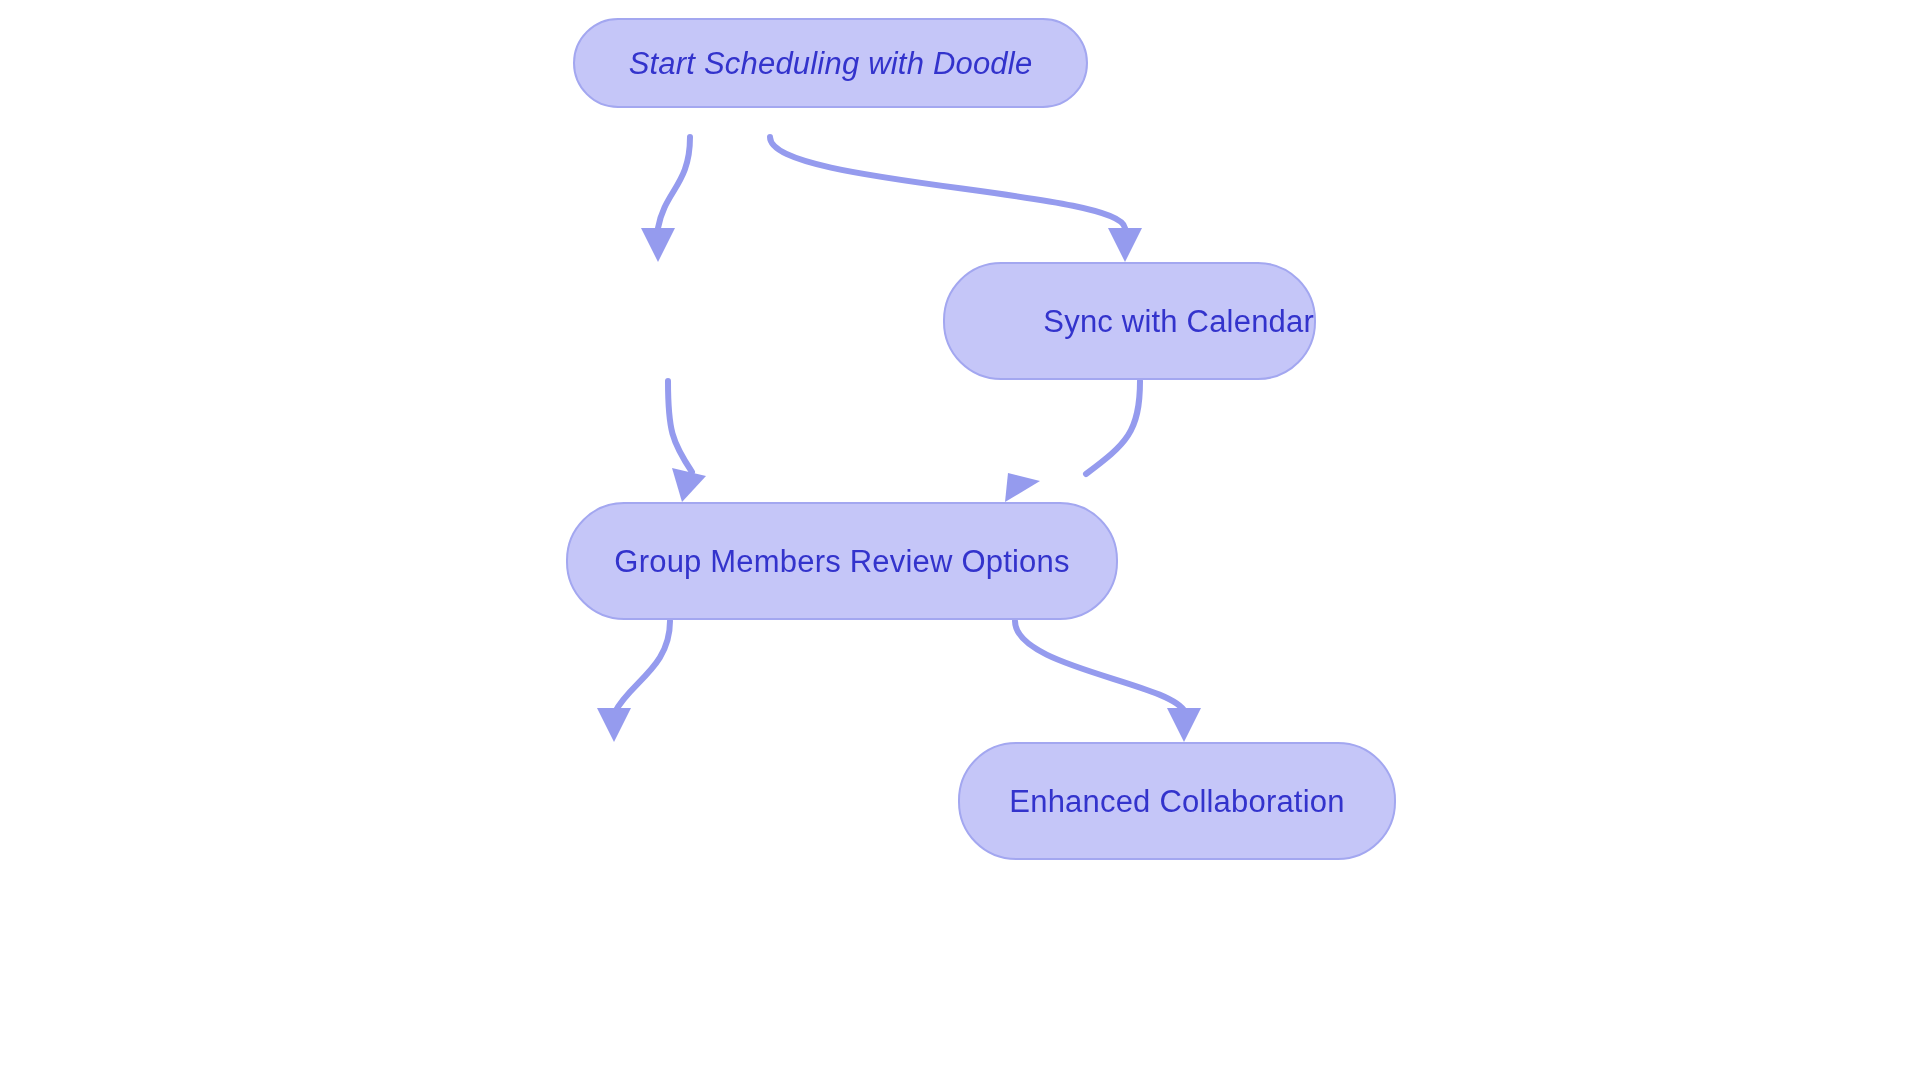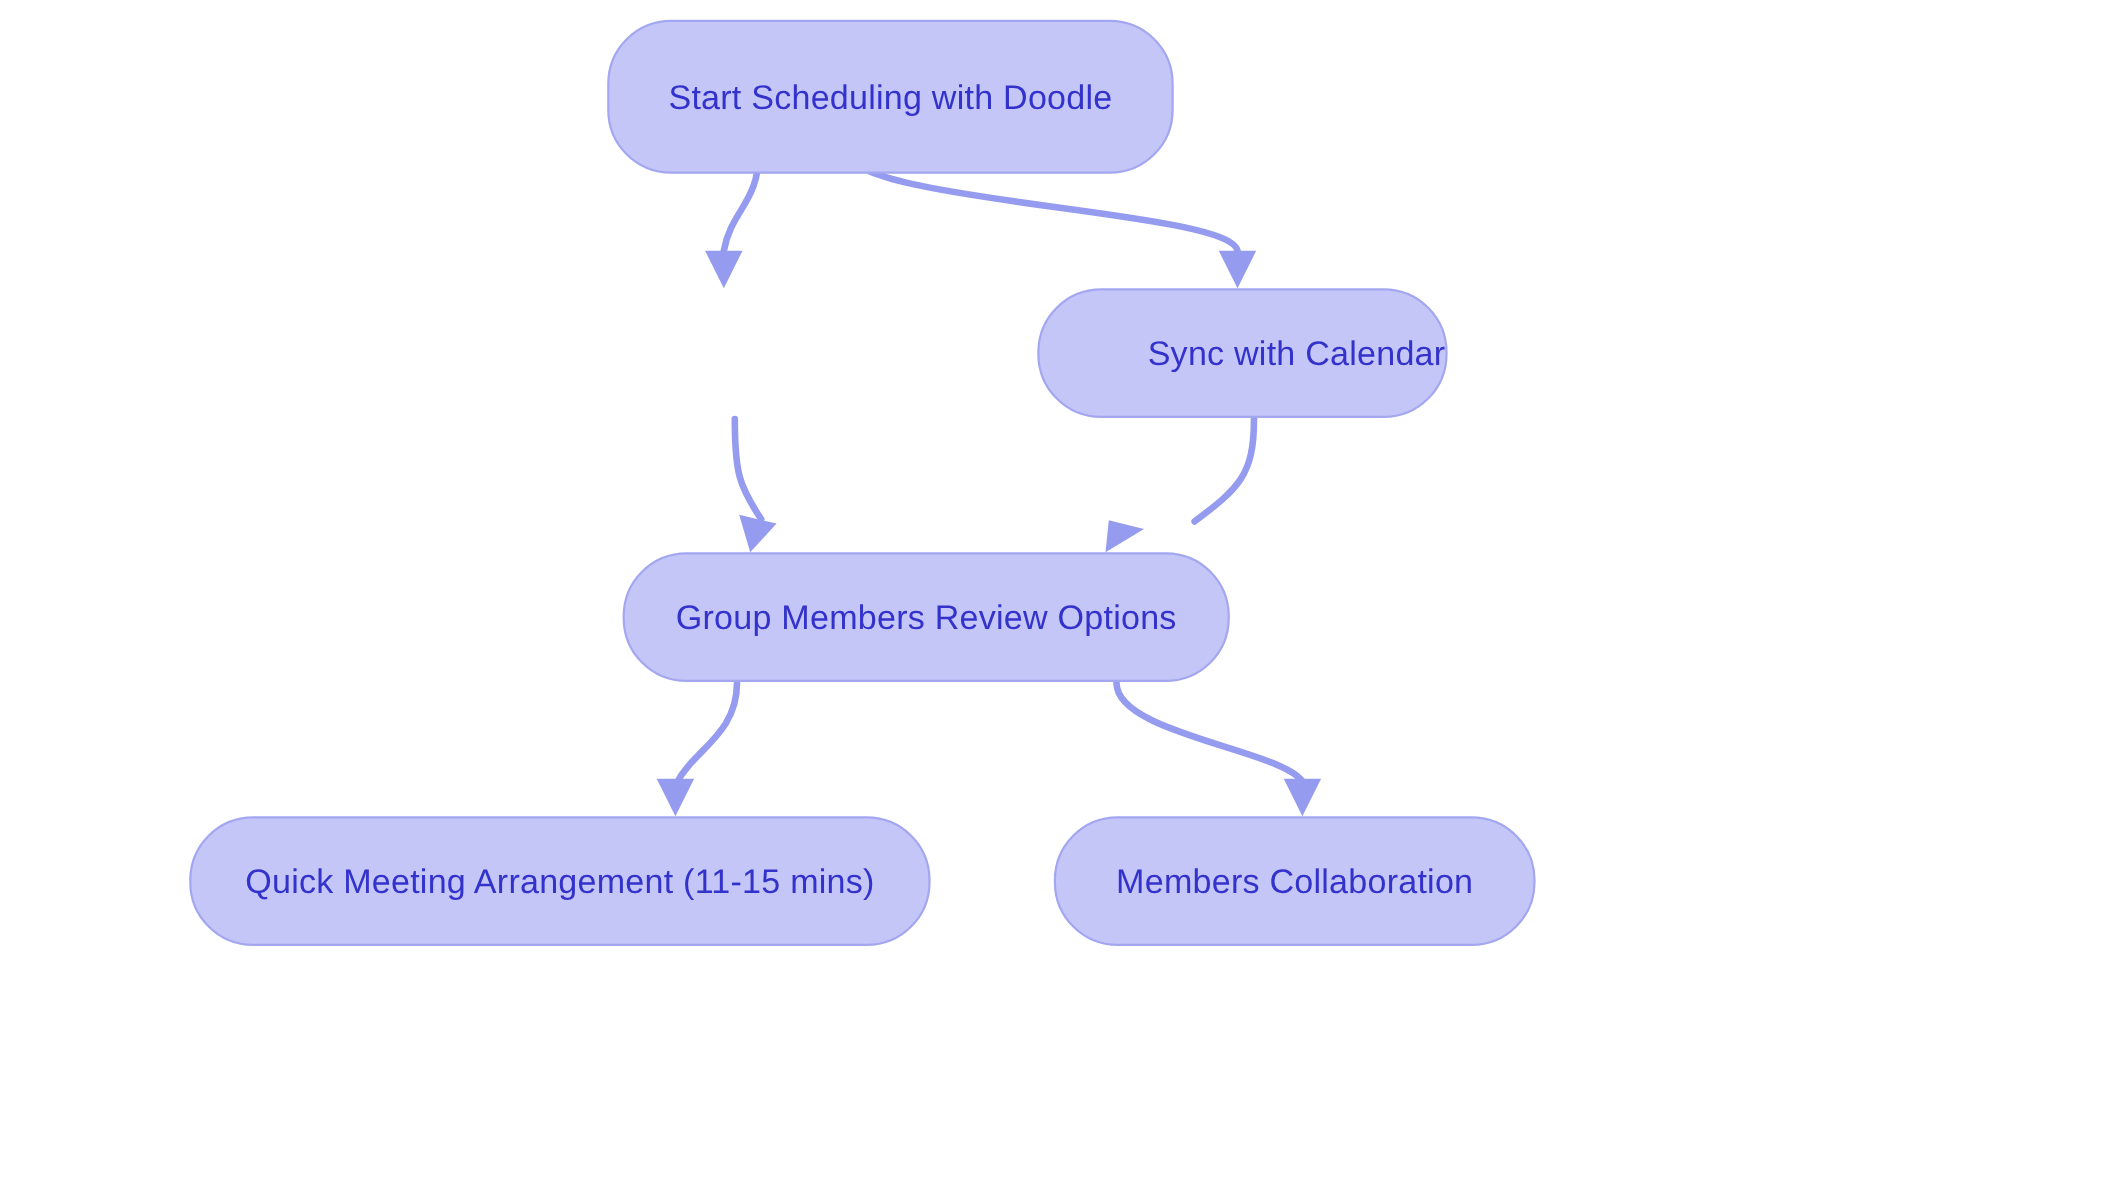--- a/index.html
+++ b/index.html
@@ -40,21 +40,21 @@
   }
   .flow-node .node-label {
     color: #3333CC;
     font-size: 31px;
     font-weight: 400;
     letter-spacing: 0.2px;
     white-space: nowrap;
     line-height: 1;
   }
   
-  #node-start      { left: 552px;  top: 18px;  width: 515px; height: 140px; }
+  #node-start      { left: 573px;  top: 18px;  width: 515px; height: 90px; font-style: italic; }
   #node-poll       { left: 280px;  top: 262px; width: 553px; height: 118px; }
   #node-sync       { left: 943px;  top: 262px; width: 373px; height: 118px; justify-content: flex-end; }
   #node-review     { left: 566px;  top: 502px; width: 552px; height: 118px; }
   #node-quick      { left: 172px;  top: 742px; width: 674px; height: 118px; }
   #node-enhanced   { left: 958px;  top: 742px; width: 438px; height: 118px; }
 </style>
 </head>
 <body>
 
 <div id="diagram-canvas">
@@ -91,21 +91,18 @@
 
 
   <div class="flow-node" id="node-sync">
     <span class="node-label">Sync with Calendar</span>
   </div>
 
   <div class="flow-node" id="node-review">
     <span class="node-label">Group Members Review Options</span>
   </div>
 
-  <div class="flow-node" id="node-quick">
-    <span class="node-label">Quick Meeting Arrangement (11-15 mins)</span>
-  </div>
 
   <div class="flow-node" id="node-enhanced">
-    <span class="node-label">Members Collaboration</span>
+    <span class="node-label">Enhanced Collaboration</span>
   </div>
 
 </div>
 
 </body></html>

